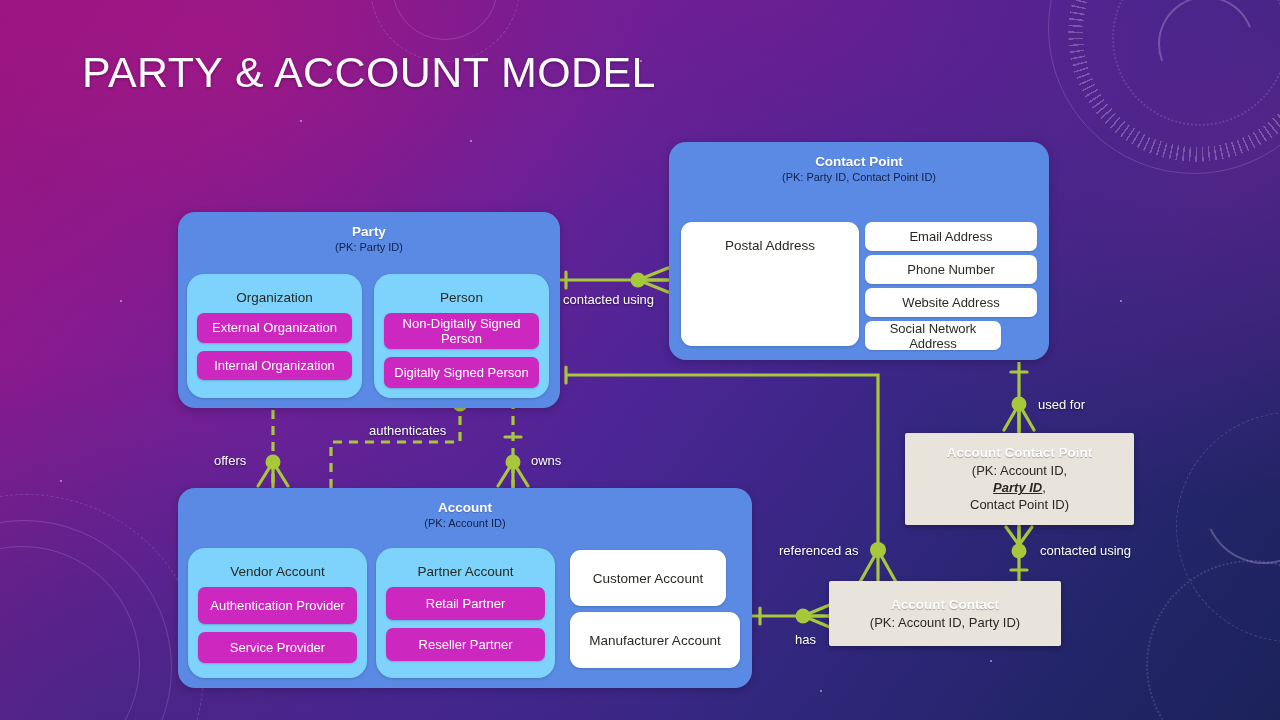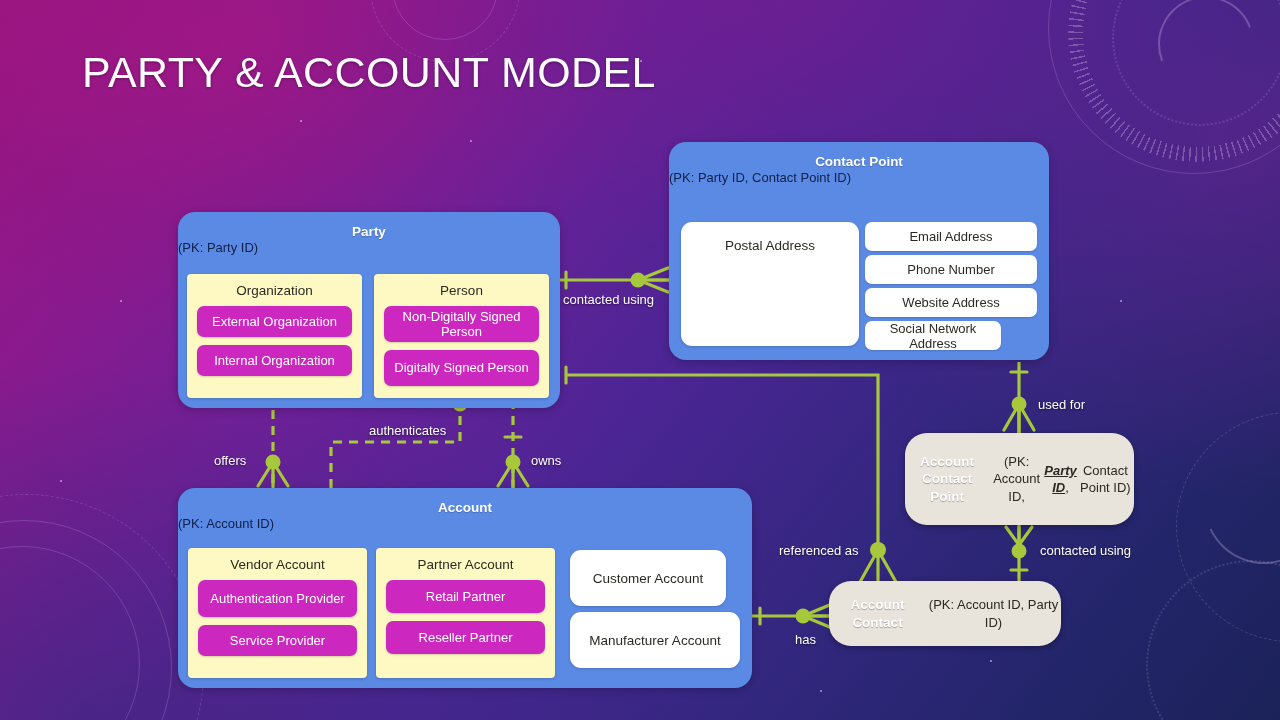--- a/index.html
+++ b/index.html
@@ -54,27 +54,27 @@
     border-radius: 17px;
     box-shadow: 0 2px 8px rgba(0,0,0,0.22);
   }
   .group-title {
     text-align: center; color: #ffffff;
     font-weight: bold; font-size: 13.5px;
     padding-top: 11px; line-height: 1.28;
     text-shadow: 0 1px 1px rgba(0,0,0,0.22);
   }
   .group-pk {
-    color: #10204a;
-    font-weight: 400; font-size: 13px; line-height: 1.3;
+    text-align: center; color: #10204a;
+    font-weight: 400; font-size: 11px; line-height: 1.3;
   }
   .card {
-    background: #fef9c3;
-    border-radius: 4px;
-    padding: 7px 10px 10px 10px;
+    background: #7dd3fc;
+    border-radius: 17px;
+    padding: 14px 10px 10px 10px;
     box-shadow: 0 1px 3px rgba(0,0,0,0.18);
     display: flex; flex-direction: column;
   }
   .card-title {
     text-align: center; color: #2a2a22;
     font-size: 13.5px; font-weight: 400;
     padding: 2px 0 8px 0;
   }
   .chip {
     background: #cc28c0;
@@ -98,23 +98,23 @@
     background: #ffffff; border-radius: 7px;
     color: #2a2a22; font-size: 13px; text-align: center;
     display: flex; align-items: center; justify-content: center;
     box-shadow: 0 1px 2px rgba(0,0,0,0.15);
   }
 
   
   .assoc {
     position: absolute;
     background: #e8e4dc;
-    border-radius: 22px;
+    border-radius: 2px;
     box-shadow: 0 2px 6px rgba(0,0,0,0.30);
-    display: flex; flex-direction: row;
+    display: flex; flex-direction: column;
     align-items: center; justify-content: center;
     text-align: center;
   }
   .assoc-title {
     color: #ffffff; font-weight: bold; font-size: 13.5px;
     text-shadow: 0 1px 1px rgba(0,0,0,0.30);
     line-height: 1.3;
   }
   .assoc-pk { color: #2a2a22; font-size: 13px; line-height: 1.32; }
   .assoc-pk .em { font-weight: bold; font-style: italic; text-decoration: underline; }

